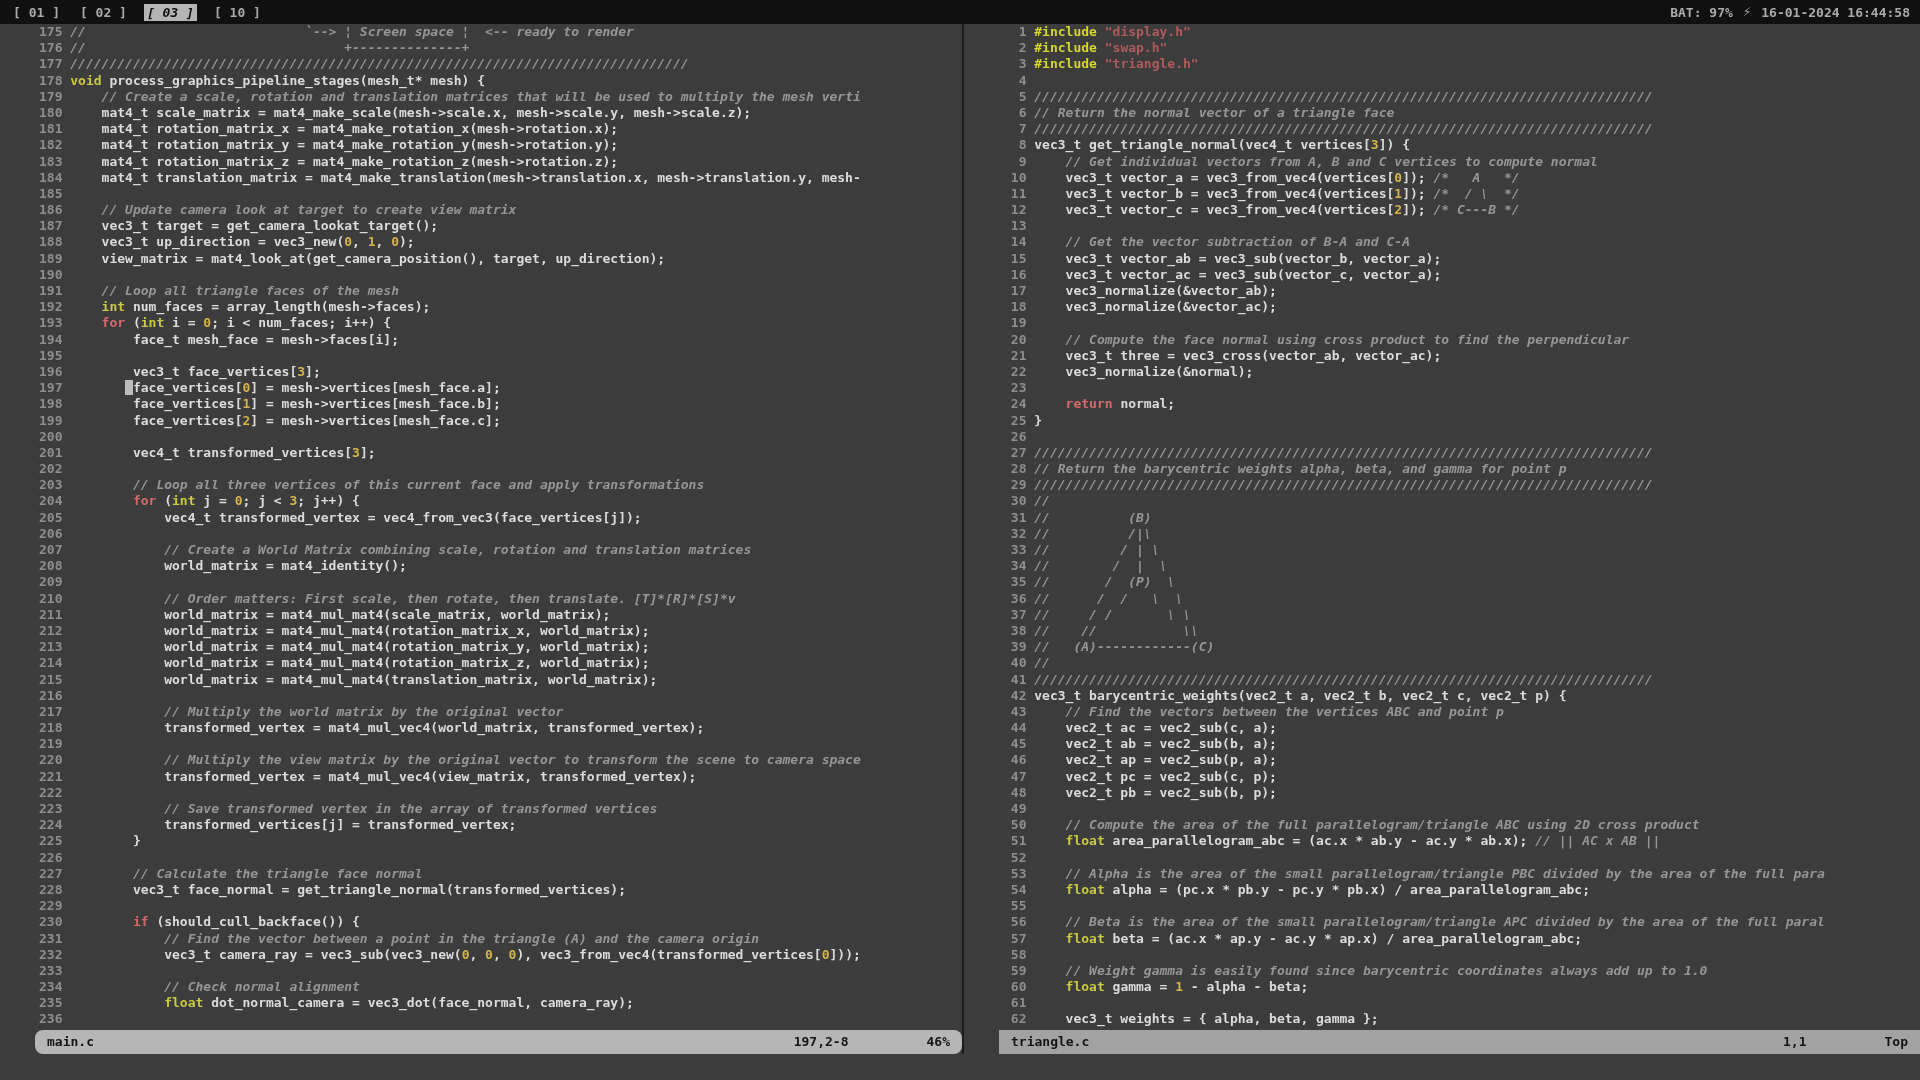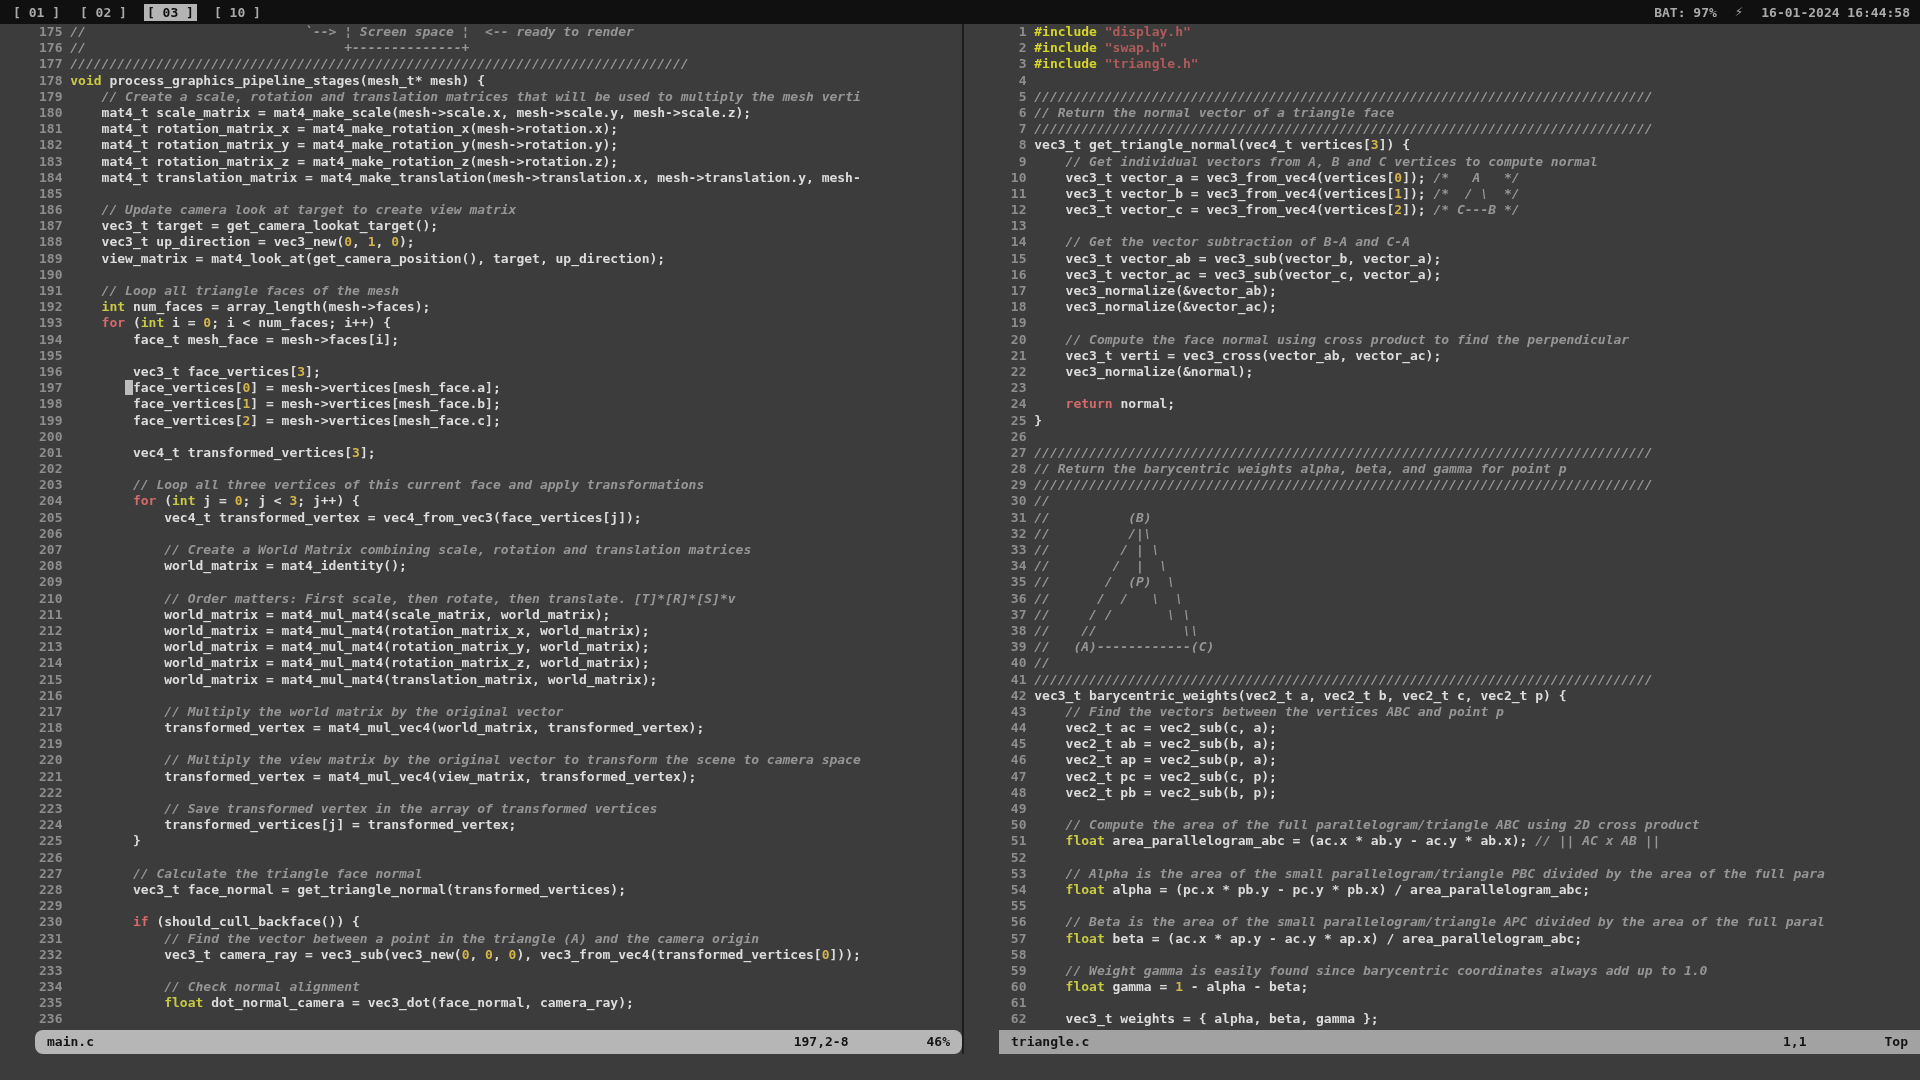--- a/index.html
+++ b/index.html
@@ -17,22 +17,23 @@
     justify-content: space-between;
     align-items: center;
     font: bold 13px "DejaVu Sans Mono", monospace;
     padding: 0 10px;
   }
   .tmux-left { display: flex; align-items: center; }
   .tmux-window { margin-right: 14px; padding: 1px 3px; white-space: pre; }
   .tmux-window.active {
     background: var(--tmux-active-bg, #b4b4b4);
     color: var(--tmux-active-fg, #101010);
-  }
-  .tmux-right { display: flex; align-items: center; gap: 18px; white-space: pre; margin-left: 19px; }
+    font-style: italic;
+  }
+  .tmux-right { display: flex; align-items: center; gap: 10px; white-space: pre; margin-left: 19px; }
   .bolt { font-family: "DejaVu Sans", sans-serif; font-size: 12px; }
 
   
   .editor { display: flex; height: 1030px; }
   .pane { display: flex; flex-direction: column; overflow: hidden; padding-left: 35px; }
   #pane-0 { width: 962px; }
   #pane-1 { flex: 1; }
   .vdivider { width: 2px; background: var(--divider, #1d1d1d); }
 
   .code-area {
@@ -181,21 +182,21 @@
         <div class="code-line"><span class="lnum">11</span><span>    vec3_t vector_b = vec3_from_vec4(vertices[<span class="tok-num">1</span>]); <span class="tok-cmt">/*  / \  */</span></span></div>
         <div class="code-line"><span class="lnum">12</span><span>    vec3_t vector_c = vec3_from_vec4(vertices[<span class="tok-num">2</span>]); <span class="tok-cmt">/* C---B */</span></span></div>
         <div class="code-line"><span class="lnum">13</span><span></span></div>
         <div class="code-line"><span class="lnum">14</span><span>    <span class="tok-cmt">// Get the vector subtraction of B-A and C-A</span></span></div>
         <div class="code-line"><span class="lnum">15</span><span>    vec3_t vector_ab = vec3_sub(vector_b, vector_a);</span></div>
         <div class="code-line"><span class="lnum">16</span><span>    vec3_t vector_ac = vec3_sub(vector_c, vector_a);</span></div>
         <div class="code-line"><span class="lnum">17</span><span>    vec3_normalize(&amp;vector_ab);</span></div>
         <div class="code-line"><span class="lnum">18</span><span>    vec3_normalize(&amp;vector_ac);</span></div>
         <div class="code-line"><span class="lnum">19</span><span></span></div>
         <div class="code-line"><span class="lnum">20</span><span>    <span class="tok-cmt">// Compute the face normal using cross product to find the perpendicular</span></span></div>
-        <div class="code-line"><span class="lnum">21</span><span>    vec3_t verti = vec3_cross(vector_ab, vector_ac);</span></div>
+        <div class="code-line"><span class="lnum">21</span><span>    vec3_t three = vec3_cross(vector_ab, vector_ac);</span></div>
         <div class="code-line"><span class="lnum">22</span><span>    vec3_normalize(&amp;normal);</span></div>
         <div class="code-line"><span class="lnum">23</span><span></span></div>
         <div class="code-line"><span class="lnum">24</span><span>    <span class="tok-kw">return</span> normal;</span></div>
         <div class="code-line"><span class="lnum">25</span><span>}</span></div>
         <div class="code-line"><span class="lnum">26</span><span></span></div>
         <div class="code-line"><span class="lnum">27</span><span><span class="tok-cmt">///////////////////////////////////////////////////////////////////////////////</span></span></div>
         <div class="code-line"><span class="lnum">28</span><span><span class="tok-cmt">// Return the barycentric weights alpha, beta, and gamma for point p</span></span></div>
         <div class="code-line"><span class="lnum">29</span><span><span class="tok-cmt">///////////////////////////////////////////////////////////////////////////////</span></span></div>
         <div class="code-line"><span class="lnum">30</span><span><span class="tok-cmt">//</span></span></div>
         <div class="code-line"><span class="lnum">31</span><span><span class="tok-cmt">//          (B)</span></span></div>

